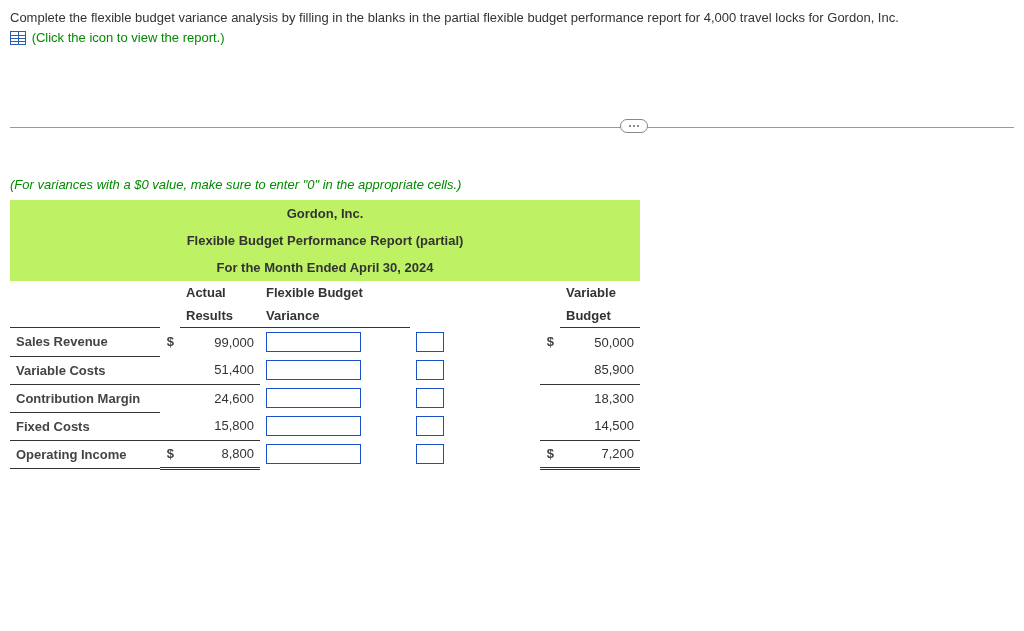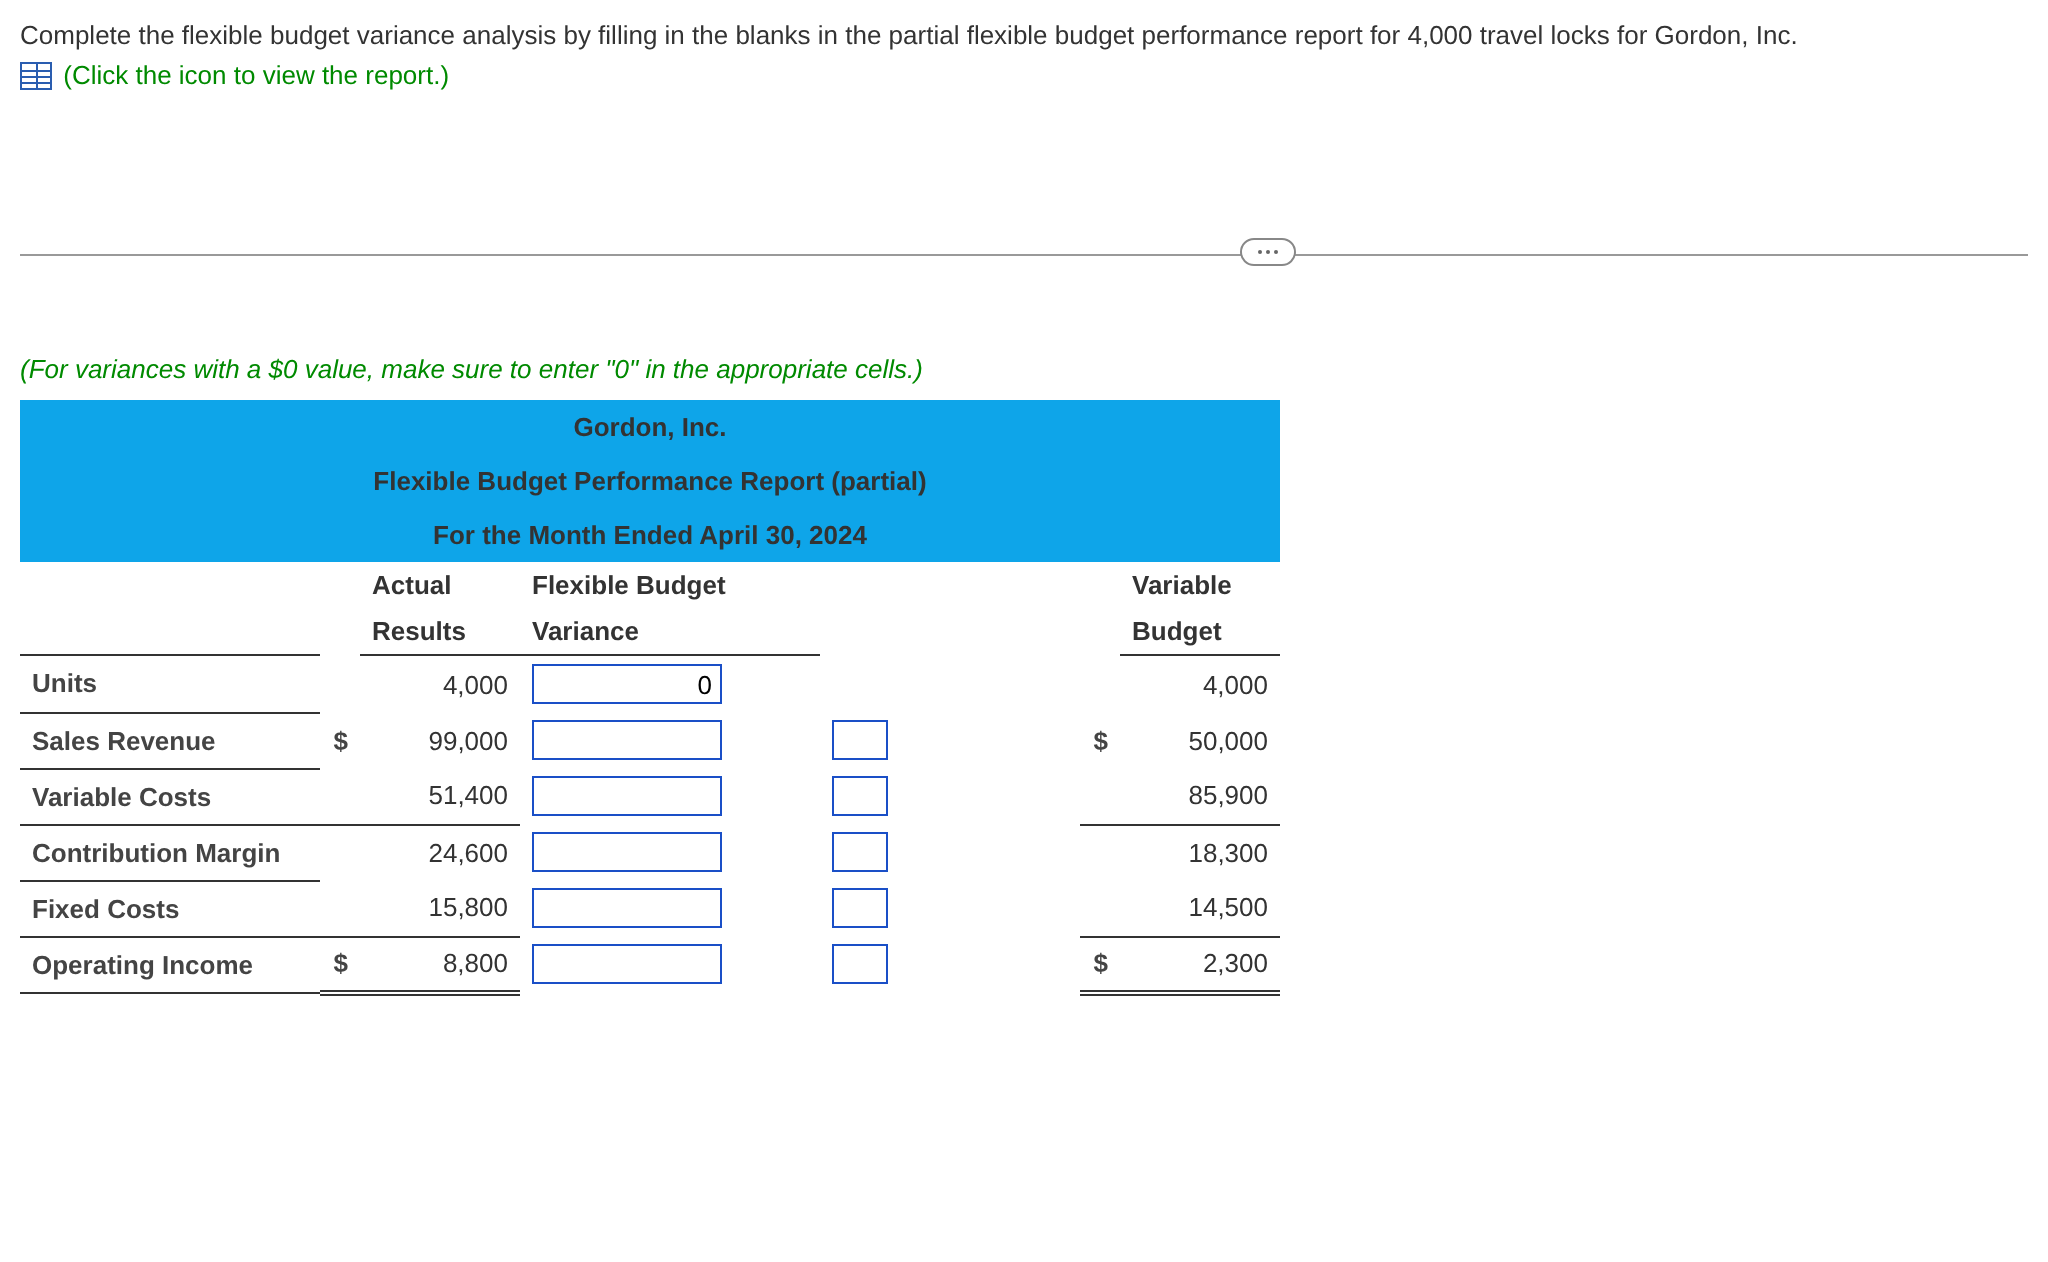--- a/index.html
+++ b/index.html
@@ -30,21 +30,21 @@
     position:absolute; left:610px; top:2px; width:28px; height:14px;
     border:1px solid #888; border-radius:8px; background:#fff;
     display:flex; align-items:center; justify-content:center; gap:2px;
   }
   .pill span { width:2px; height:2px; background:#666; border-radius:50%; display:block; }
   .variance-note { color:#008a00; margin-bottom:8px;font-style:italic; }
   table { border-collapse: collapse; }
   .rpt { width: 630px; }
   .rpt td, .rpt th { padding: 4px 6px; vertical-align: middle; }
   .hdr-block td {
-    background:#0ea5e9; text-align:center; font-weight:bold; color:#333;
+    background:#bef264; text-align:center; font-weight:bold; color:#333;
     padding:6px 0;
   }
   .colhead td { font-weight:bold; text-align:left; background:#fff; }
   .lbl { text-align:left; font-weight:bold; color:#444; width:150px; }
   .cur { width:20px; text-align:right; font-weight:bold; color:#444; }
   .num { text-align:right; width:80px; padding-right:4px; }
   .flexcol { text-align:right; width:80px; }
   .inp {
     width:95px; height:20px; border:1px solid #1a4fc7; text-align:right;
     padding:1px 4px; font-size:13px; font-family:inherit; background:#fff;
@@ -105,29 +105,20 @@
   <tr class="colhead">
     <td class="ub1"></td>
         <td></td>
     <td class="ub1">Results</td>
     <td class="ub1">Variance</td>
     <td></td>
     <td></td>
     <td class="ub1">Budget</td>
   </tr>
 
-  <tr>
-    <td class="lbl ub1">Units</td>
-    <td class="cur"></td>
-    <td class="num">4,000</td>
-    <td class="varcell"><input class="inp" value="0" style=""></td>
-    <td></td>
-    <td class="cur"></td>
-    <td class="flexcol">4,000</td>
-  </tr>
 
   <tr>
     <td class="lbl ub1">Sales Revenue</td>
     <td class="cur">$</td>
     <td class="num">99,000</td>
     <td class="varcell"><input class="inp" style=""></td>
     <td><input class="inp-sm" style=""></td>
     <td class="cur">$</td>
     <td class="flexcol">50,000</td>
   </tr>
@@ -162,16 +153,16 @@
     <td class="flexcol ub1">14,500</td>
   </tr>
 
   <tr>
     <td class="lbl ub1">Operating Income</td>
     <td class="cur ubd">$</td>
     <td class="num ubd">8,800</td>
     <td class="varcell"><input class="inp" style=""></td>
     <td><input class="inp-sm" style=""></td>
     <td class="cur ubd">$</td>
-    <td class="flexcol ubd">2,300</td>
+    <td class="flexcol ubd">7,200</td>
   </tr>
 </tbody>
   </table>
 
 </body></html>

